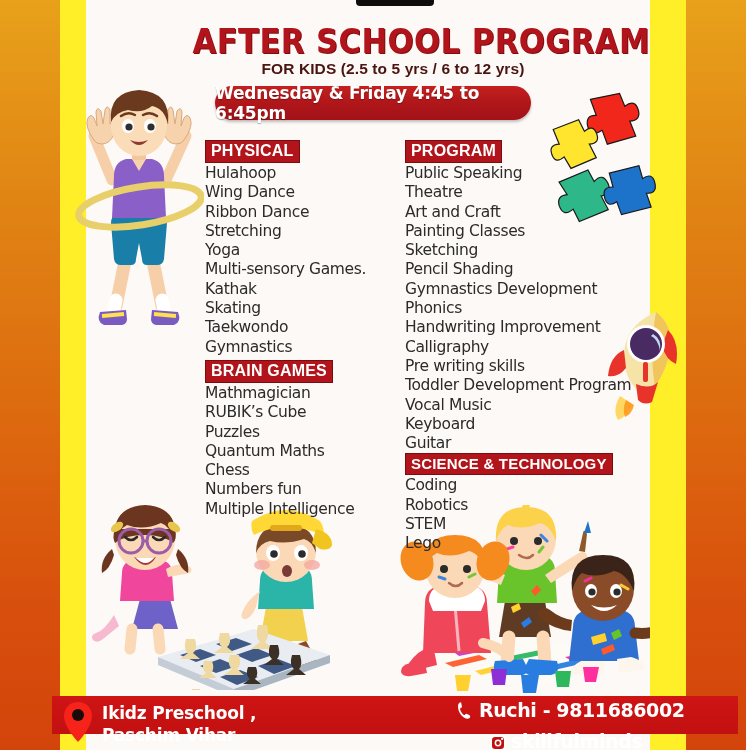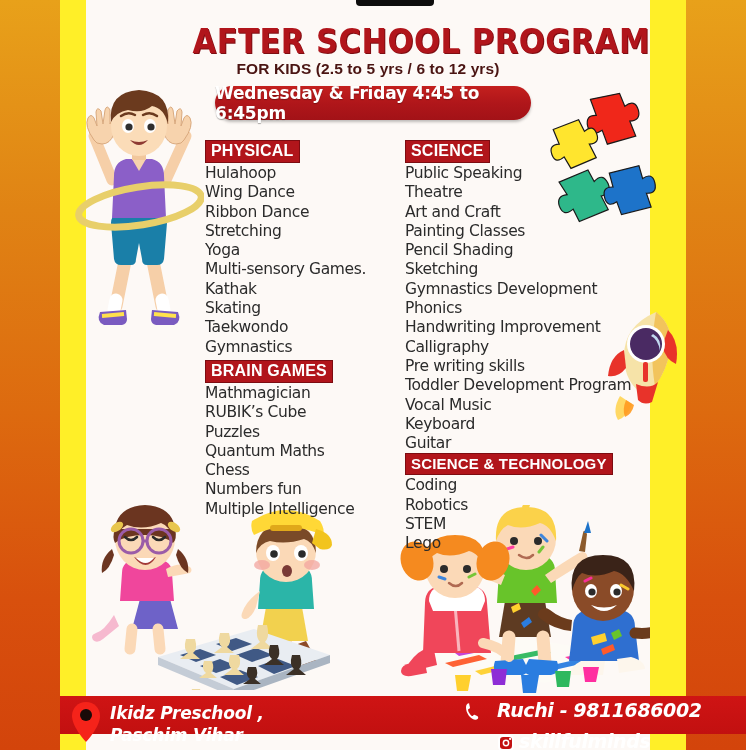--- a/index.html
+++ b/index.html
@@ -31,21 +31,21 @@
   .title{
     position:absolute;left:86px;top:24px;width:564px;text-align:right;
     font-family:"DejaVu Sans", sans-serif;
     font-weight:bold;font-size:34px;letter-spacing:0.5px;
     color:#b1151b;line-height:1;
     text-shadow:1px 1px 0 #7e0d12;
     font-stretch:condensed;
   }
   .subtitle{
     position:absolute;left:86px;top:60px;width:564px;text-align:center;
-    font-weight:bold;font-size:15.5px;color:#4a1412;letter-spacing:0.1px;
+    font-weight:bold;font-size:15.5px;color:#4a1412;letter-spacing:0.1px;padding-left:25px;
   }
   .timepill{
     position:absolute;left:215px;top:86px;width:316px;height:34px;
     background:linear-gradient(180deg,#c4201e 0%,#b0161a 50%,#a21217 100%);
     border-radius:17px;
     box-shadow:0 2px 3px rgba(0,0,0,.25);
     display:flex;align-items:center;justify-content:flex-start;
   }
   .timepill span{
     color:#fff;font-size:17px;font-weight:bold;letter-spacing:-0.2px;
@@ -70,31 +70,30 @@
   .sechead.wide{font-size:15px;}
   ul.items{list-style:none;margin:0;padding:0;}
   ul.items li{
     font-size:15.5px;color:#2b2b2b;line-height:19.3px;white-space:nowrap;
     font-family:"DejaVu Sans", sans-serif;
     letter-spacing:-0.35px;
   }
   .gap{height:3px;}
   
   .footer{
-    position:absolute;left:60px;top:696px;width:686px;height:38px;
+    position:absolute;left:52px;top:696px;width:686px;height:38px;
     background:#cc1111;
     background:linear-gradient(180deg,#cf1414 0%, #c21010 100%);
-    font-style:italic;
   }
   .f-left{position:absolute;left:50px;top:6px;color:#fff;font-weight:bold;font-size:17px;line-height:22px;
           font-family:"DejaVu Sans", sans-serif;letter-spacing:-0.2px;}
   .pin{position:absolute;left:11px;top:5px;width:30px;height:42px;}
   .f-right{position:absolute;left:405px;top:3px;width:281px;color:#fff;font-weight:bold;
            font-family:"DejaVu Sans", sans-serif;}
-  .f-phone{font-size:19px;letter-spacing:-0.4px;display:flex;align-items:flex-end;gap:15px;}
+  .f-phone{font-size:19px;letter-spacing:-0.4px;display:flex;align-items:center;gap:5px;}
   .f-ig{font-size:19px;letter-spacing:-0.4px;display:flex;align-items:flex-end;gap:4px;margin-top:9px;padding-left:32px;}
   .icon-svg{display:inline-block;vertical-align:middle;}
   
   .art{position:absolute;}
   
   #hula{left:74px;top:88px;width:130px;height:245px;}
   
   #puzzle{left:548px;top:88px;width:118px;height:165px;}
   
   #rocket{left:600px;top:300px;width:78px;height:125px;}
@@ -375,28 +374,28 @@
       <li>RUBIK’s Cube</li>
       <li>Puzzles</li>
       <li>Quantum Maths</li>
       <li>Chess</li>
       <li>Numbers fun</li>
       <li>Multiple Intelligence</li>
     </ul>
   </div>
 
   <div class="col right">
-    <div class="sechead">SCIENCE</div>
+    <div class="sechead">PROGRAM</div>
     <ul class="items">
       <li>Public Speaking</li>
       <li>Theatre</li>
       <li>Art and Craft</li>
       <li>Painting Classes</li>
+      <li>Sketching</li>
       <li>Pencil Shading</li>
-      <li>Sketching</li>
       <li>Gymnastics Development</li>
       <li>Phonics</li>
       <li>Handwriting Improvement</li>
       <li>Calligraphy</li>
       <li>Pre writing skills</li>
       <li>Toddler Development Program</li>
       <li>Vocal Music</li>
       <li>Keyboard</li>
       <li>Guitar</li>
     </ul>

